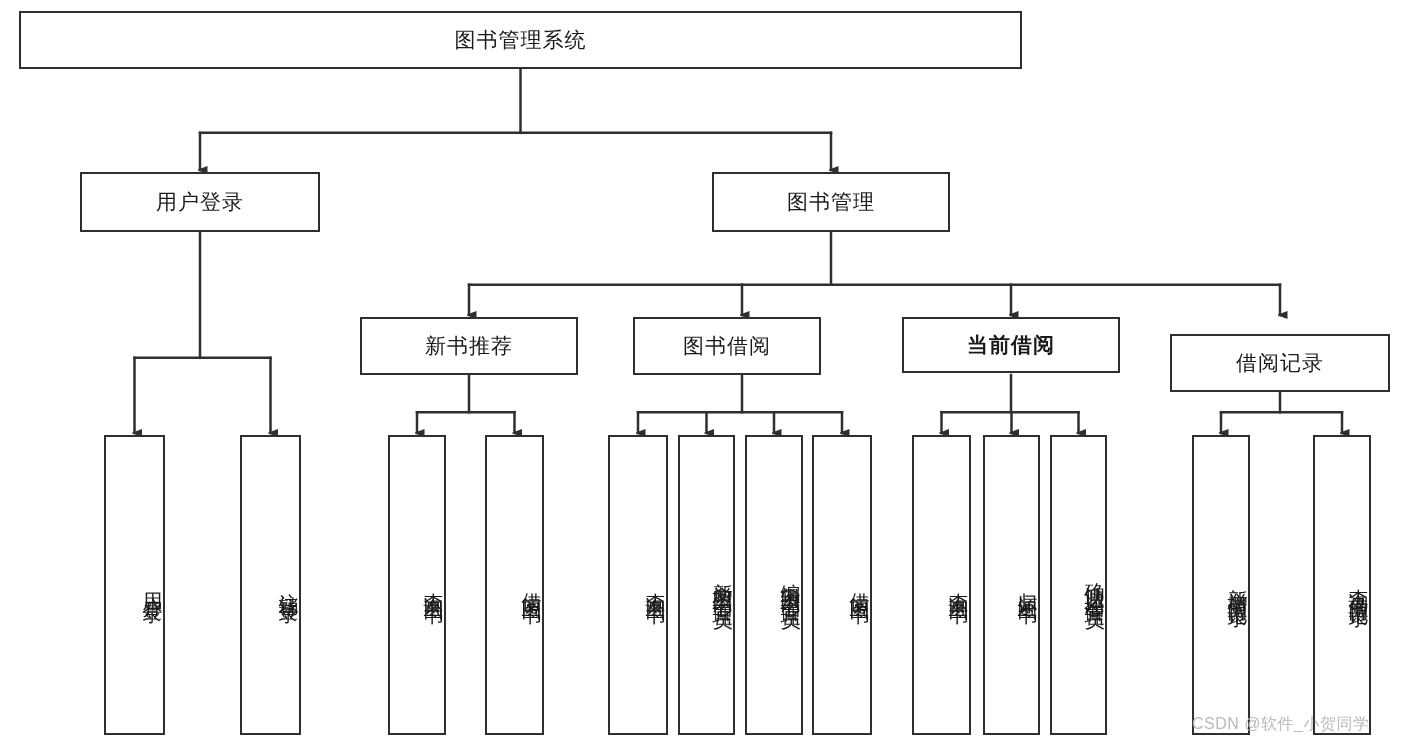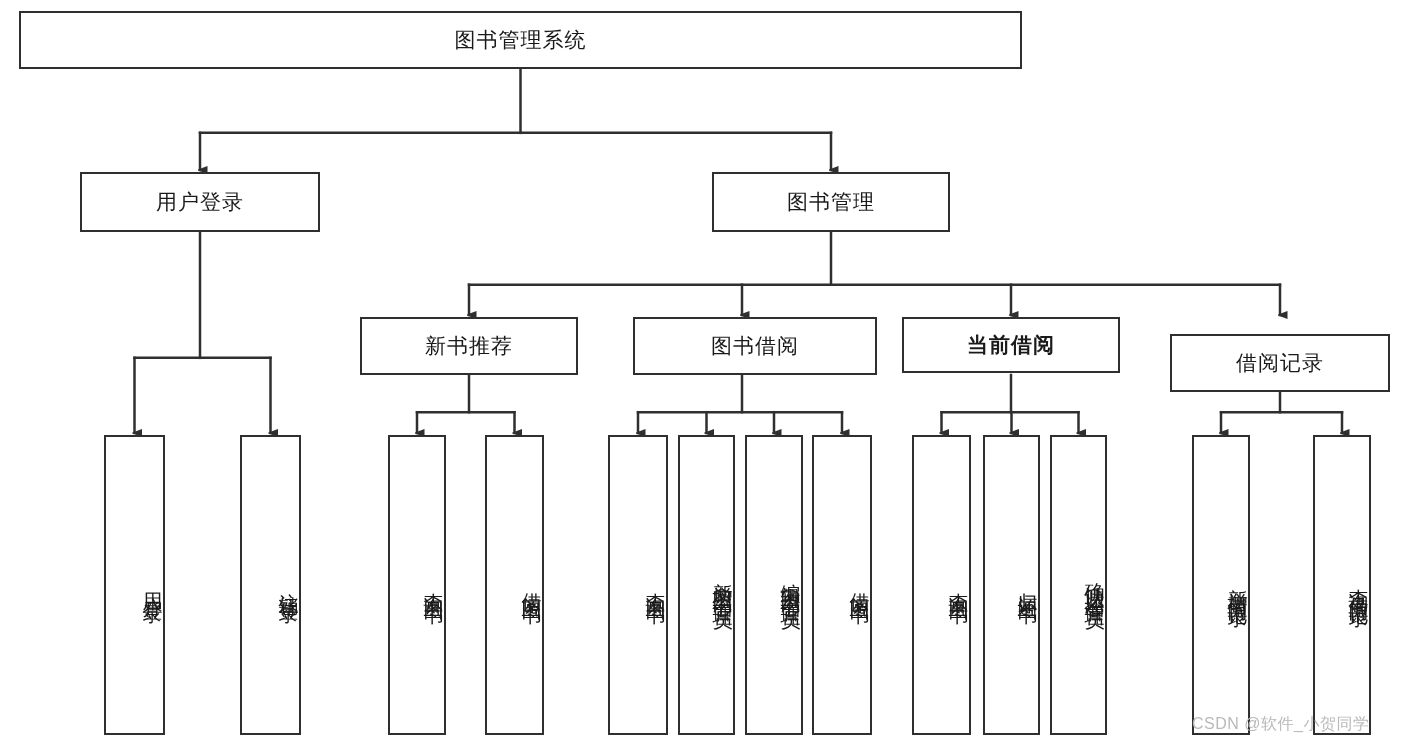--- a/index.html
+++ b/index.html
@@ -114,21 +114,21 @@
       </div>
       <div class="node h" style="left: 80px; top: 172px; width: 240px; height: 60px;">
         <span>用户登录</span>
       </div>
       <div class="node h" style="left: 712px; top: 172px; width: 238px; height: 60px;">
         <span>图书管理</span>
       </div>
       <div class="node h" style="left: 360px; top: 317px; width: 218px; height: 58px;">
         <span>新书推荐</span>
       </div>
-      <div class="node h" style="left: 633px; top: 317px; width: 244px; height: 58px;">
+      <div class="node h" style="left: 633px; top: 317px; width: 188px; height: 58px;">
         <span>图书借阅</span>
       </div>
       <div class="node h" style="left: 902px; top: 317px; width: 218px; height: 56px; font-weight: bold;">
         <span>当前借阅</span>
       </div>
       <div class="node h" style="left: 1170px; top: 334px; width: 220px; height: 58px;">
         <span>借阅记录</span>
       </div>
       <div class="node v" style="left: 104px; top: 435px; width: 61px; height: 300px;">
         <span>用户登录</span>

